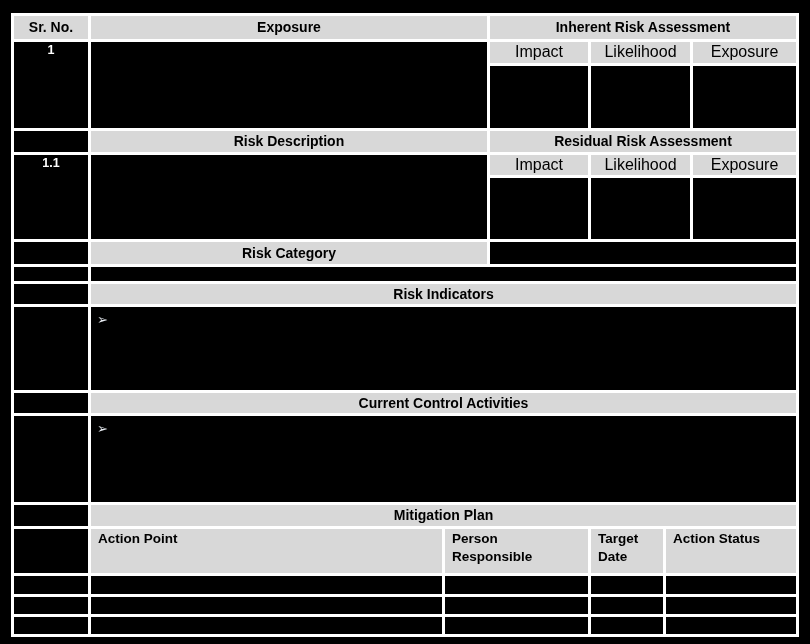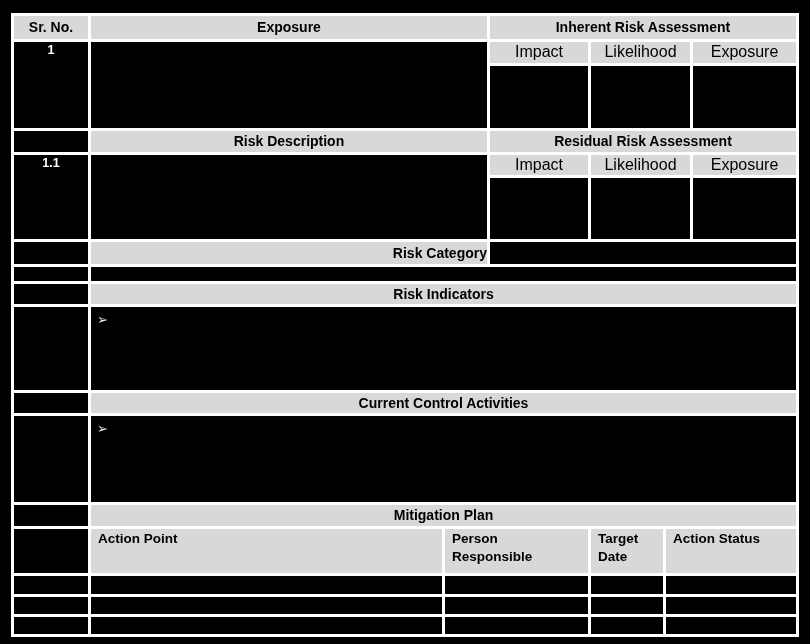--- a/index.html
+++ b/index.html
@@ -67,21 +67,21 @@
   }
   th.mit-pr { padding-right: 48px; } 
   th.mit-td { padding-right: 14px; } 
 
   
   tr.h23 > th, tr.h23 > td { height: 23px; }
   tr.h21 > th, tr.h21 > td { height: 21px; }
   tr.h62 > th, tr.h62 > td { height: 62px; }
   tr.h20 > th, tr.h20 > td { height: 20px; }
   tr.h61 > th, tr.h61 > td { height: 61px; }
-  tr.h22 > th, tr.h22 > td { height: 22px; text-align: right; }
+  tr.h22 > th, tr.h22 > td { height: 22px; }
   tr.h14 > th, tr.h14 > td { height: 14px; }
   tr.h80 > th, tr.h80 > td { height: 80px; }
   tr.h83 > th, tr.h83 > td { height: 83px; }
   tr.h43 > th, tr.h43 > td { height: 43px; }
   tr.h18 > th, tr.h18 > td { height: 18px; }
   tr.h17 > th, tr.h17 > td { height: 17px; }
 </style>
 </head>
 <body>
 

